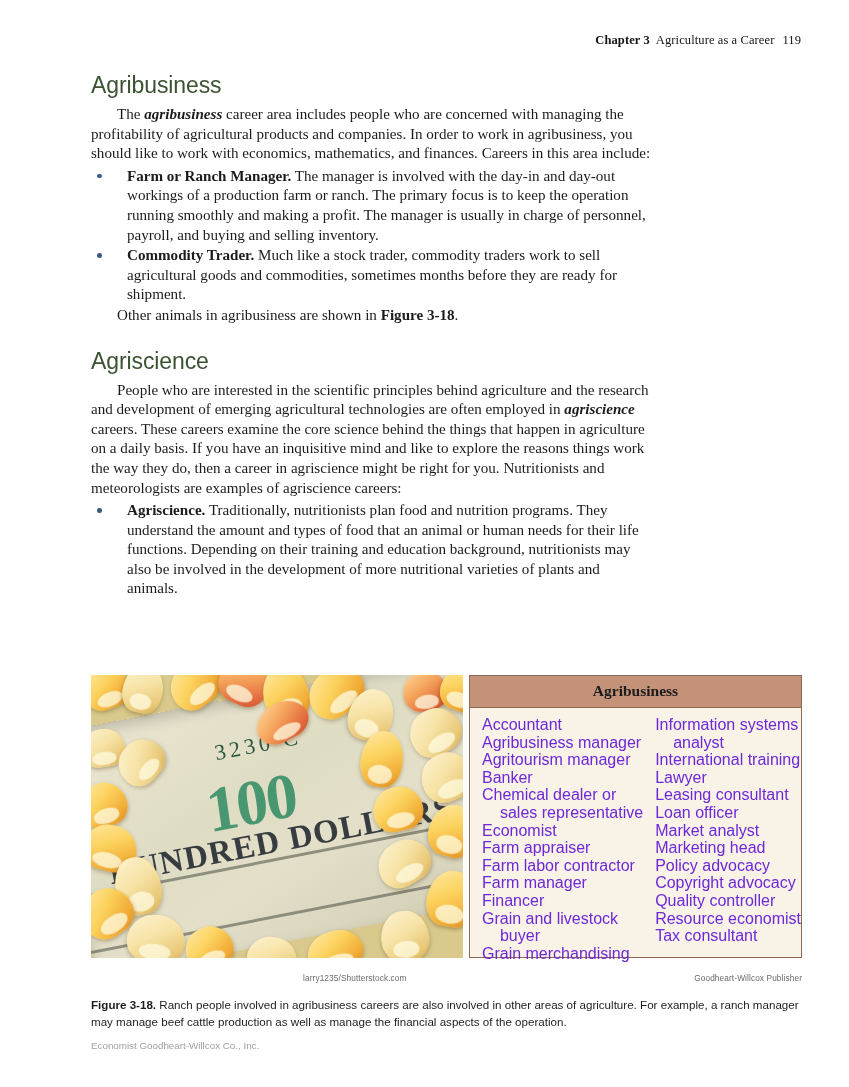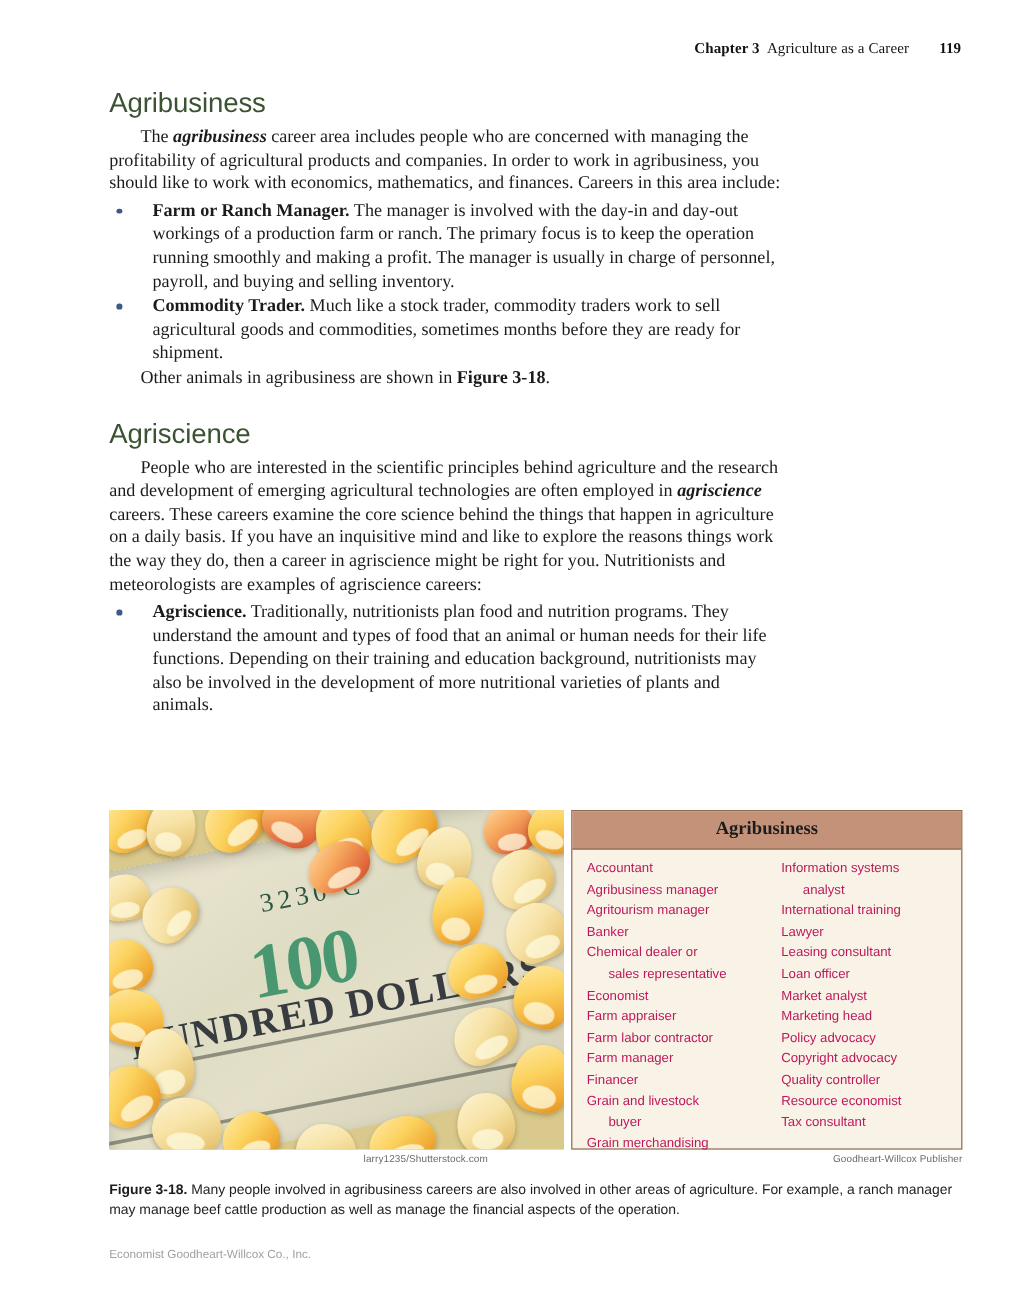--- a/index.html
+++ b/index.html
@@ -27,21 +27,21 @@
     top: 33px;
     right: 48px;
     font-family: "Liberation Serif", "DejaVu Serif", serif;
     font-size: 12.5px;
     color: #131313;
     letter-spacing: 0.1px;
     white-space: nowrap;
   }
   .running-head .rh-chapter { font-weight: bold; }
   .running-head .rh-title { margin-left: 6px; }
-  .running-head .rh-page { font-weight: bold; margin-left: 25px; }
+  .running-head .rh-page { font-weight: normal; margin-left: 8px; }
 
   
   .content {
     position: absolute;
     left: 91px;
     top: 72px;
     width: 560px;
   }
 
   h2.section-head {
@@ -225,32 +225,32 @@
     flex: 1;
     padding-left: 12px;
   }
   .table-col ul {
     list-style: none;
     margin: 0;
     padding: 0;
   }
   .table-col li {
     font-family: "Liberation Sans", "DejaVu Sans", sans-serif;
-    font-size: 11px;
+    font-size: 16px;
     line-height: 17.6px;
-    color: #be185d;
+    color: #6d28d9;
     white-space: nowrap;
   }
   .table-col li.indent { padding-left: 18px; }
 
   
   .credit-row {
     position: relative;
     height: 16px;
-    margin-top: 2px;
+    margin-top: 15px;
   }
   .credit {
     position: absolute;
     top: 0;
     font-family: "Liberation Sans", "DejaVu Sans", sans-serif;
     font-size: 8.3px;
     color: #6a6a6a;
     letter-spacing: 0.1px;
   }
   .credit.photo-credit { left: 212px; }
@@ -456,19 +456,19 @@
         </div>
       </div>
     </div>
 
     <div class="credit-row">
       <div class="credit photo-credit">larry1235/Shutterstock.com</div>
       <div class="credit table-credit">Goodheart-Willcox Publisher</div>
     </div>
 
     <div class="caption">
-      <b>Figure 3-18.</b><span> Many people involved in agribusiness careers are also involved in other areas of agriculture. For example, a ranch manager may manage beef cattle production as well as manage the financial aspects of the operation.</span>
+      <b>Figure 3-18.</b><span> Ranch people involved in agribusiness careers are also involved in other areas of agriculture. For example, a ranch manager may manage beef cattle production as well as manage the financial aspects of the operation.</span>
     </div>
   </div>
 
   <div class="footer">Economist Goodheart-Willcox Co., Inc.</div>
 
 </div>
 
 </body></html>

